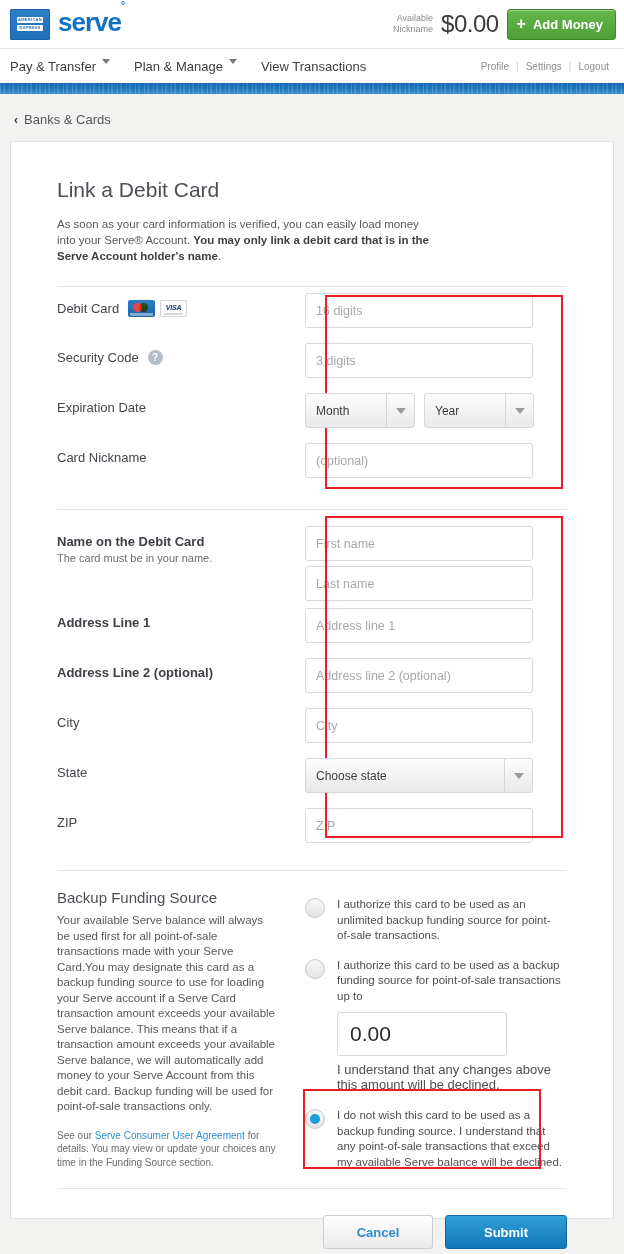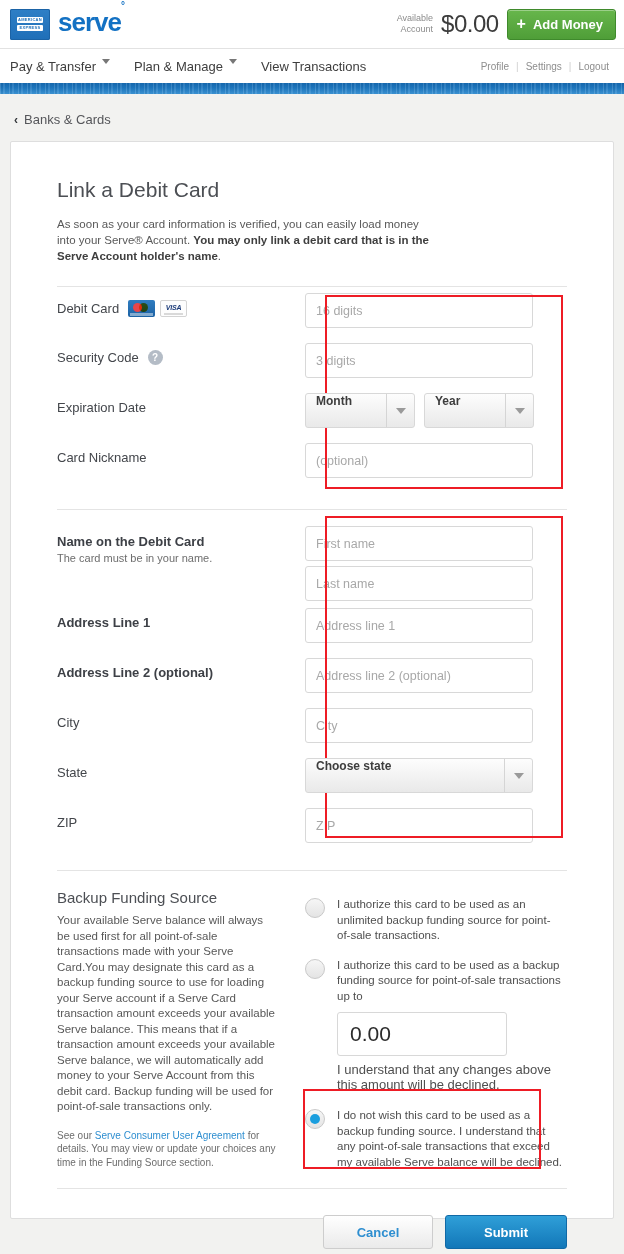--- a/index.html
+++ b/index.html
@@ -148,22 +148,22 @@
     font-size:12.5px;
     padding:0 10px;
     color:#3f3f3f;
     background:#fff;
     outline:none;
     font-family:"Liberation Sans", sans-serif;
   }
   input.txt::placeholder { color:#a8a8a8; }
   .selectbox {
     background:linear-gradient(#fdfdfd,#e9e9e9);
-    display:flex; align-items:flex-start;
-    font-weight:bold; font-size:12px; color:#3d3d3d;
+    display:flex; align-items:center;
+    font-weight:normal; font-size:12px; color:#3d3d3d;
     cursor:pointer; position:relative;
     padding:0 0 0 10px;
   }
   .selectbox .sel-caret-box {
     margin-left:auto; width:28px; height:100%;
     border-left:1px solid #d5d5d5;
     display:flex; align-items:center; justify-content:center;
   }
   .sel-caret {
     width:0;height:0;border-left:5px solid transparent;
@@ -276,21 +276,21 @@
     <div class="amex-logo">
       <div class="ln">AMERICAN</div>
       <div class="ln">EXPRESS</div>
     </div>
     <div class="serve-word"><span>serve</span><sup>°</sup></div>
   </div>
 
   <div class="balance-group">
     <div class="bal-label">
       <div>Available</div>
-      <div>Account</div>
+      <div>Nickname</div>
     </div>
     <div class="bal-amount">$0.00</div>
     <div class="add-money-btn">
       <span class="plus-ico">+</span>
       <span>Add Money</span>
     </div>
   </div>
 </div>
 
 <div class="navbar">

